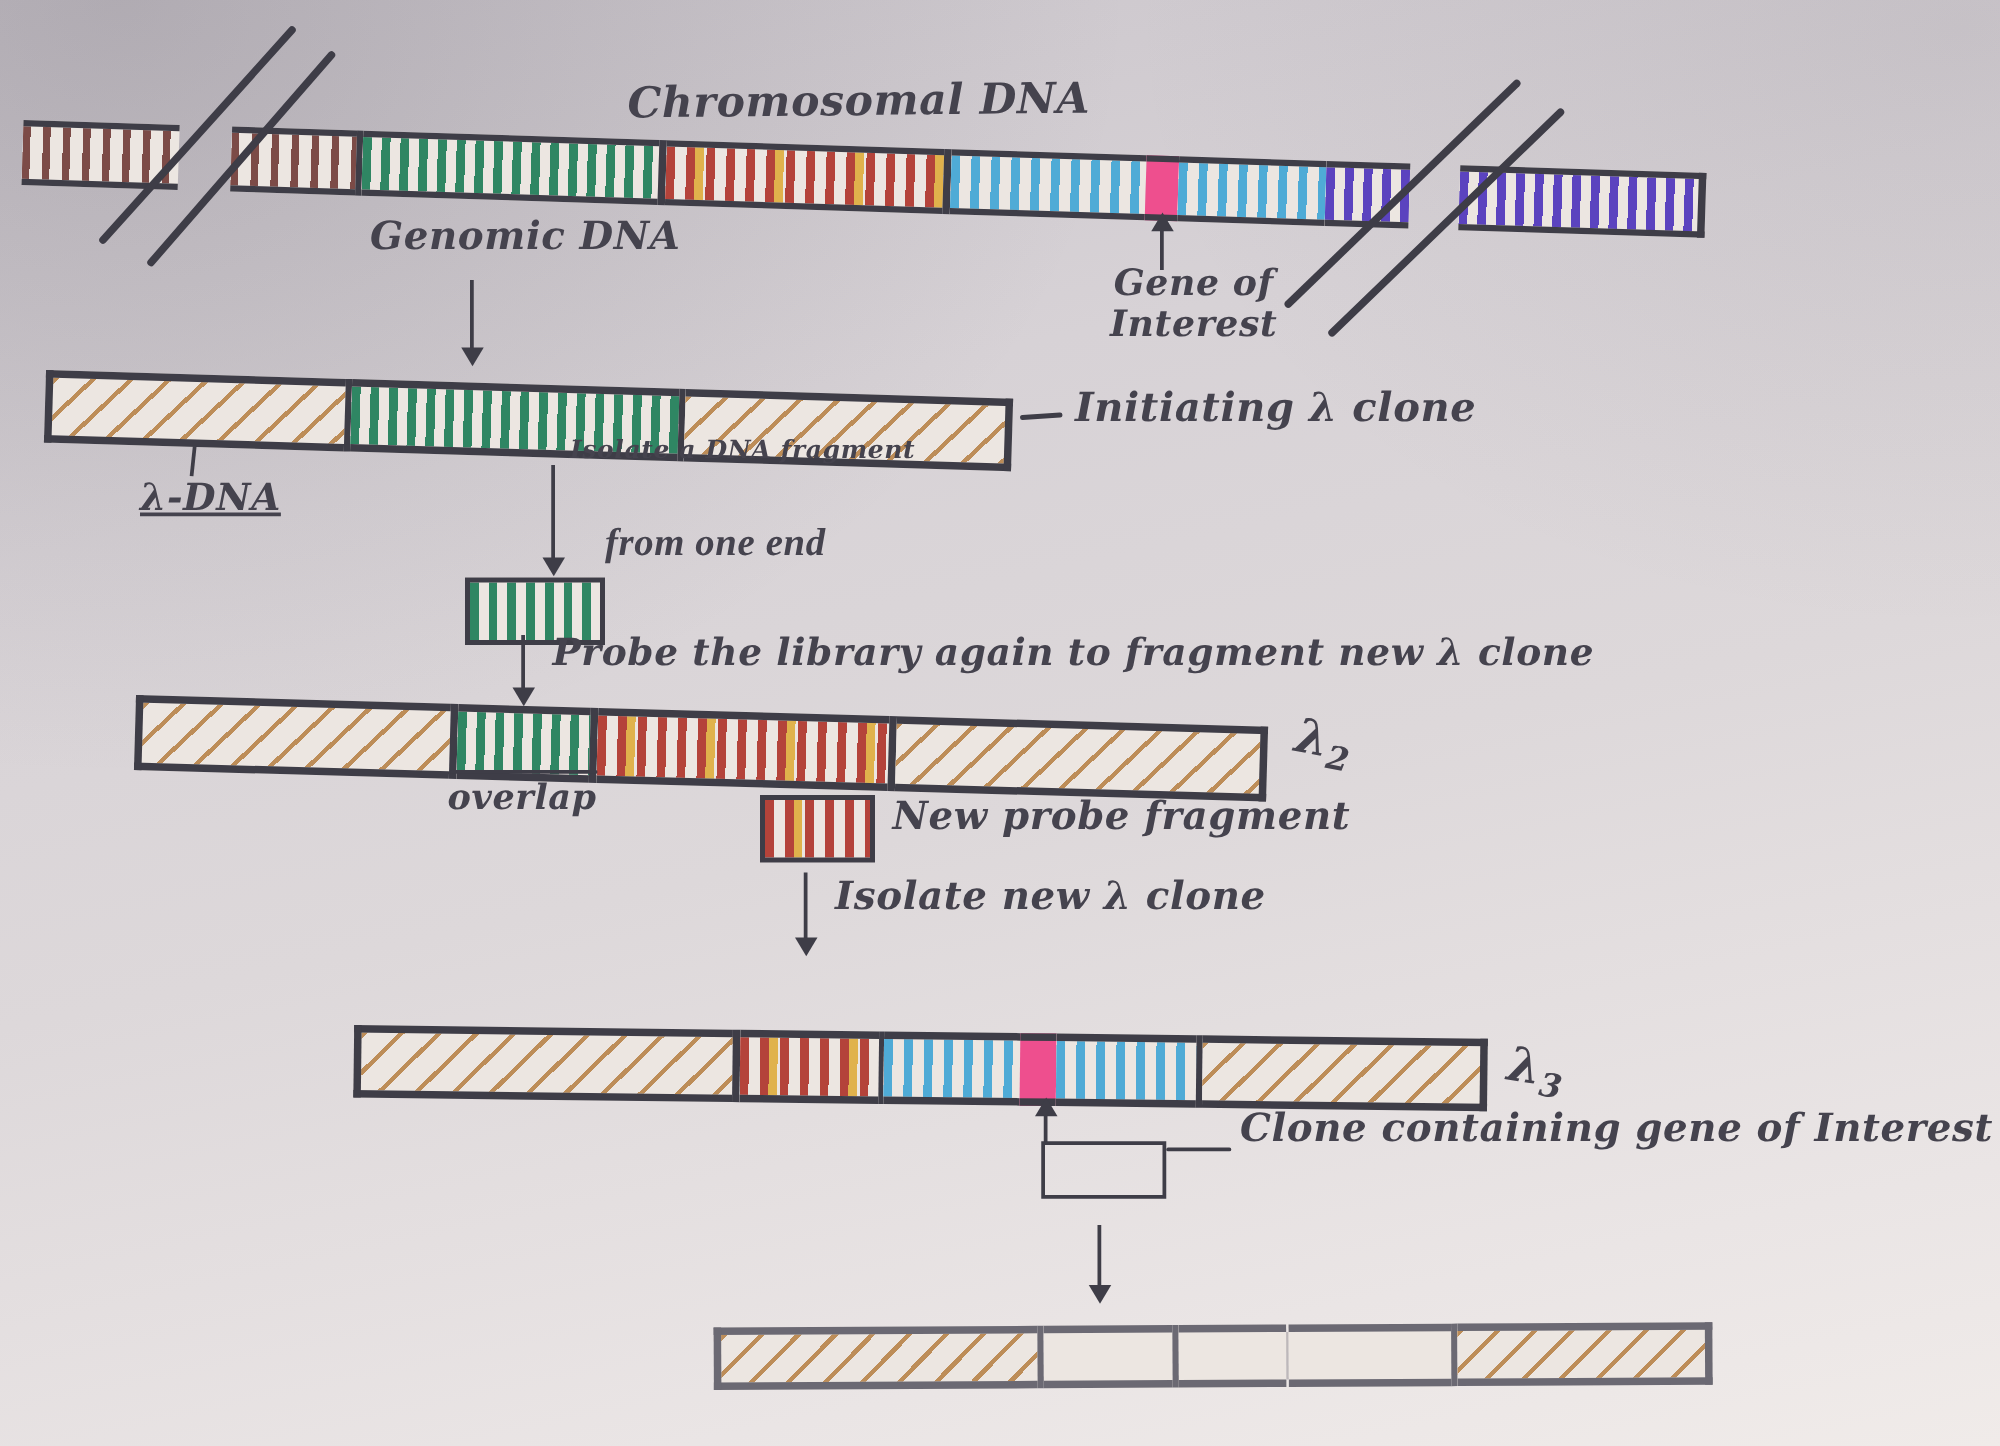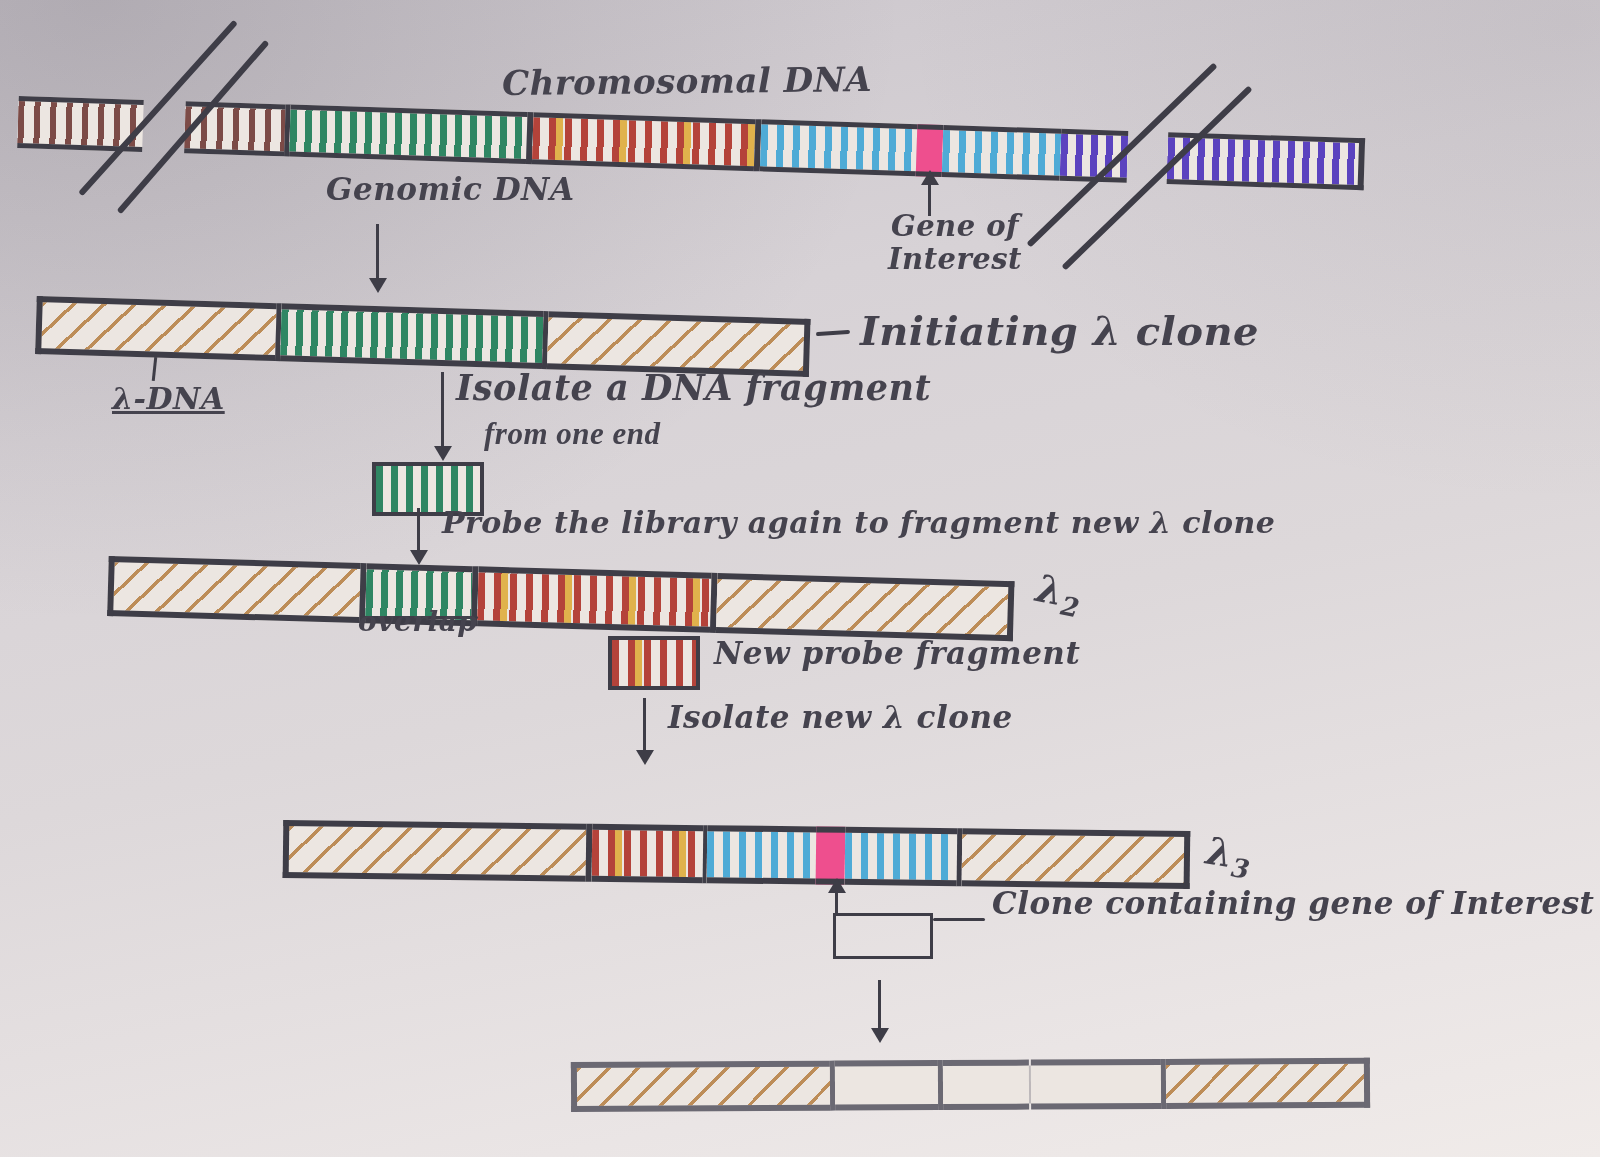--- a/index.html
+++ b/index.html
@@ -83,21 +83,21 @@
     <div class="seg rungs-purple" style="width:67px;"></div>
     <div class="gap" style="width:40px;"></div>
     <div class="seg rungs-purple capR" style="width:197px;"></div>
   </div>
 
   <div class="slash" style="left:155px;top:-8px;height:232px;transform:rotate(42deg);"></div>
   <div class="slash" style="left:190px;top:14px;height:226px;transform:rotate(41deg);"></div>
   <div class="slash" style="left:1119px;top:25px;height:260px;transform:rotate(46deg);"></div>
   <div class="slash" style="left:1154px;top:48px;height:260px;transform:rotate(46deg);"></div>
 
-  <div class="hw" style="left:296px;top:172px;font-size:31px;margin-left:30px;">Genomic DNA</div>
+  <div class="hw" style="left:296px;top:172px;font-size:31px;">Genomic DNA</div>
   <div class="vline" style="left:376px;top:224px;height:56px;"></div>
   <div class="tri down" style="left:369px;top:278px;"></div>
 
   <div class="tri up" style="left:921px;top:170px;"></div>
   <div class="vline" style="left:928px;top:184px;height:32px;"></div>
   <div class="hw" style="left:870px;top:210px;width:170px;font-size:29px;text-align:center;white-space:normal;">
     <span>Gene of</span><br>
     <span>Interest</span>
   </div>
 
@@ -106,46 +106,46 @@
     <div class="divider" style="width:5px;"></div>
     <div class="seg rungs-green" style="width:262px;"></div>
     <div class="divider" style="width:5px;"></div>
     <div class="seg hatch capR" style="width:262px;"></div>
   </div>
 
   <div class="vline" style="left:153px;top:357px;height:24px;transform:rotate(6deg);"></div>
   <div class="hw" style="left:112px;top:382px;font-size:30px;text-decoration:underline;">λ-DNA</div>
 
   <div class="hline" style="left:816px;top:331px;width:34px;transform:rotate(-4deg);"></div>
-  <div class="hw" style="left:860px;top:308px;font-size:40px;">Initiating λ clone</div>
+  <div class="hw" style="left:860px;top:308px;font-size:32px;">Initiating λ clone</div>
 
   <div class="vline" style="left:441px;top:372px;height:76px;"></div>
   <div class="tri down" style="left:434px;top:446px;"></div>
-  <div class="hw" style="left:456px;top:368px;font-size:35px;">Isolate a DNA fragment</div>
+  <div class="hw" style="left:456px;top:348px;font-size:20px;">Isolate a DNA fragment</div>
   <div class="hw" style="left:484px;top:416px;font-size:31px;font-family:Liberation Serif, serif;">from one end</div>
 
   <div class="fragment rungs-green" style="left:372px;top:462px;width:112px;height:54px;"></div>
 
   <div class="vline" style="left:417px;top:508px;height:44px;"></div>
   <div class="tri down" style="left:410px;top:550px;"></div>
   <div class="hw" style="left:442px;top:506px;font-size:30px;">Probe the library again to fragment new λ clone</div>
 
   <div class="bar thick" style="left:108px;top:556px;width:906px;height:60px;transform:rotate(1.6deg);transform-origin:left center;">
     <div class="seg hatch capL" style="width:252px;"></div>
     <div class="divider"></div>
     <div class="seg rungs-green" style="width:106px;"></div>
     <div class="divider"></div>
     <div class="seg rungs-red" style="width:233px;"></div>
     <div class="divider"></div>
     <div class="seg hatch capR" style="width:297px;"></div>
   </div>
   <div class="hw" style="left:1036px;top:570px;font-size:38px;transform:rotate(11deg);"><span>λ</span><sub>2</sub></div>
 
   <div class="hline" style="left:360px;top:616px;width:118px;height:3px;"></div>
-  <div class="hw" style="left:358px;top:606px;font-size:28px;">overlap</div>
+  <div class="hw" style="left:358px;top:622px;font-size:28px;">overlap</div>
 
   <div class="fragment rungs-red" style="left:608px;top:636px;width:92px;height:54px;"></div>
   <div class="hw" style="left:714px;top:636px;font-size:31px;">New probe fragment</div>
 
   <div class="vline" style="left:643px;top:698px;height:54px;"></div>
   <div class="tri down" style="left:636px;top:750px;"></div>
   <div class="hw" style="left:668px;top:700px;font-size:31px;">Isolate new λ clone</div>
 
   <div class="bar thick" style="left:283px;top:820px;width:907px;height:58px;transform:rotate(0.7deg);transform-origin:left center;">
     <div class="seg hatch capL" style="width:303px;"></div>

